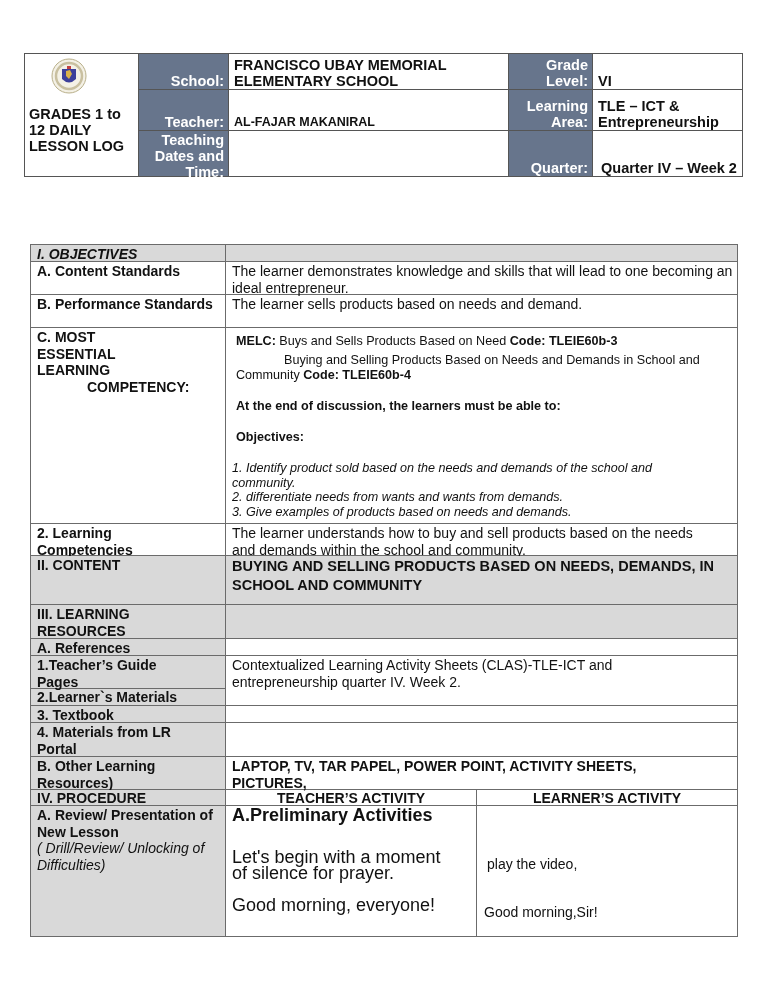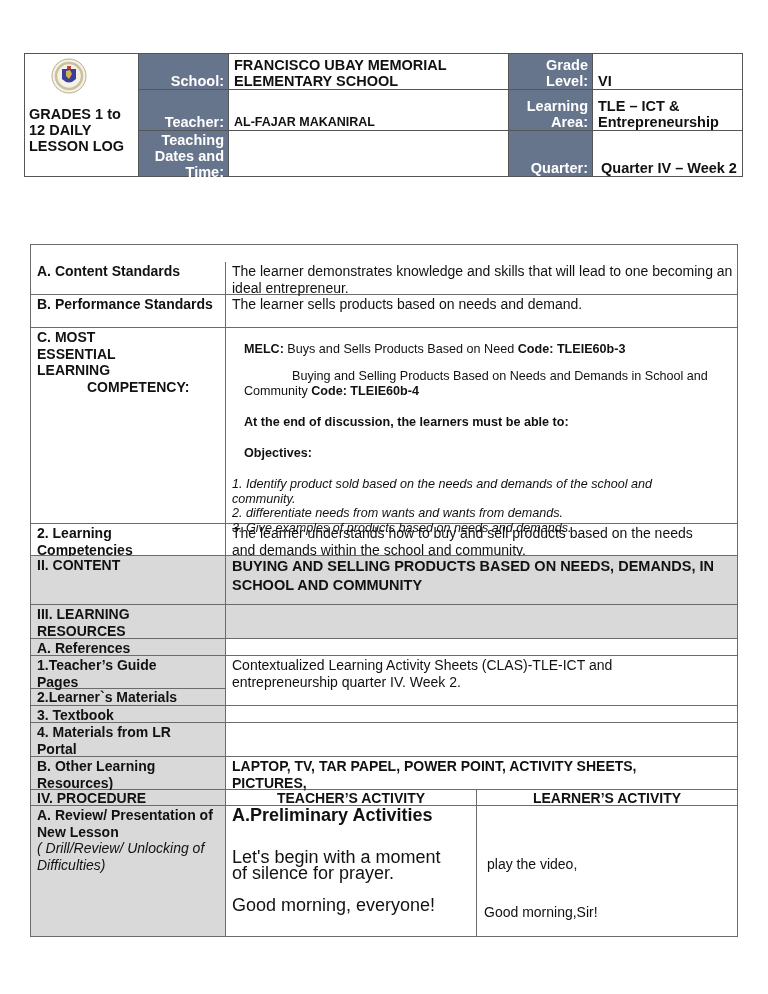--- a/index.html
+++ b/index.html
@@ -30,21 +30,21 @@
         border-right: 1px solid #6b6b6b; box-sizing: border-box;
         padding: 1px 0 0 6px; font-weight: bold; font-size: 14px; line-height: 16.5px; }
   .rc { position: absolute; left: 195px; top: 0; bottom: 0; right: 0;
         padding: 1px 4px 0 6px; font-size: 14px; line-height: 16.5px; box-sizing: border-box; }
   .gray { background: #d9d9d9; }
   .it { font-style: italic; }
   .nb { font-weight: normal; }
   .b { font-weight: bold; }
 
   .melc { font-size: 12.6px; line-height: 15px; }
-  .melc p { margin: 12px; }
+  .melc p { margin: 4px; }
   .obj-list { font-style: italic; font-size: 12.6px; line-height: 14.5px; }
   .content-title { font-weight: bold; font-size: 14.5px; line-height: 19px; }
 
   .proc-div { position: absolute; left: 445px; width: 1px; background: #6b6b6b; }
   .center { text-align: center; }
 </style>
 </head>
 <body>
 
 <div class="hdr">
@@ -100,20 +100,24 @@
   <div class="cell lbl" style="left:484px;top:77px;width:83px;height:45px;">
     <span>Quarter:</span>
   </div>
   <div class="cell val" style="left:568px;top:77px;width:150px;height:45px;">
     <span style="padding-left:3px;">Quarter IV – Week 2</span>
   </div>
 </div>
 
 <div class="main">
 
+  <div class="row gray" style="top:0;height:17px;">
+    <div class="lc it">I. OBJECTIVES</div>
+    <div class="rc"></div>
+  </div>
 
   <div class="row" style="top:17px;height:33px;">
     <div class="lc">A. Content Standards</div>
     <div class="rc">The learner demonstrates knowledge and skills that will lead to one becoming an ideal entrepreneur.</div>
   </div>
 
   <div class="row" style="top:50px;height:33px;">
     <div class="lc">B. Performance Standards</div>
     <div class="rc">The learner sells products based on needs and demand.</div>
   </div>

